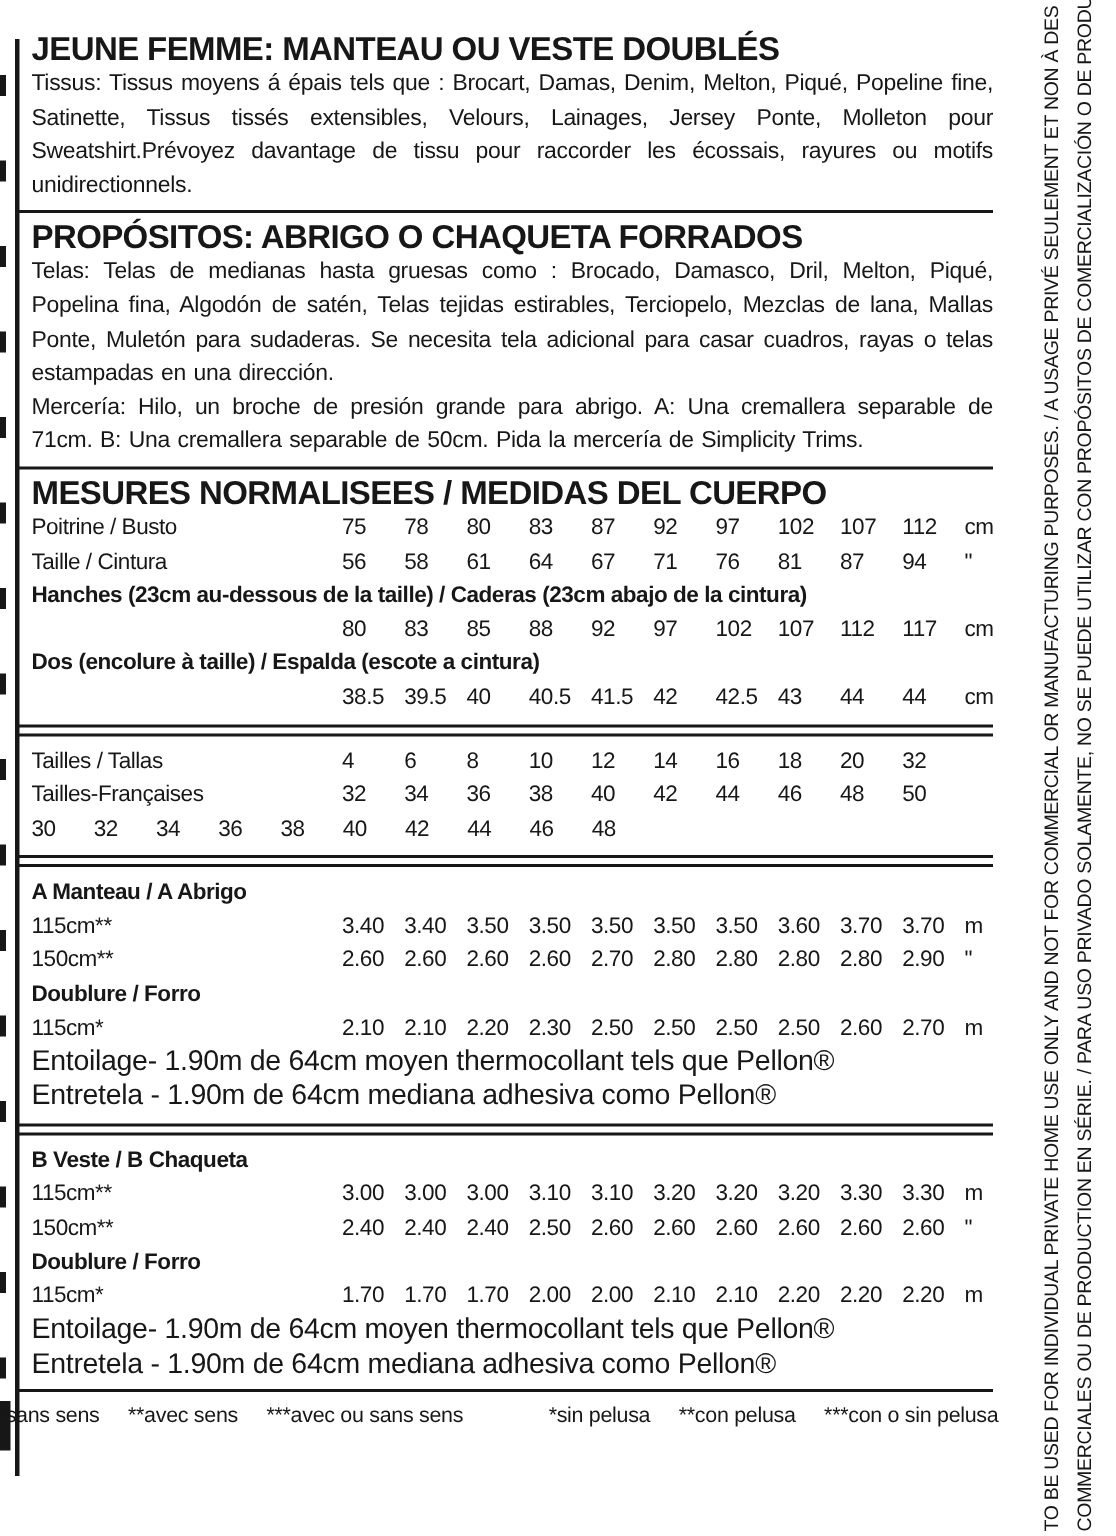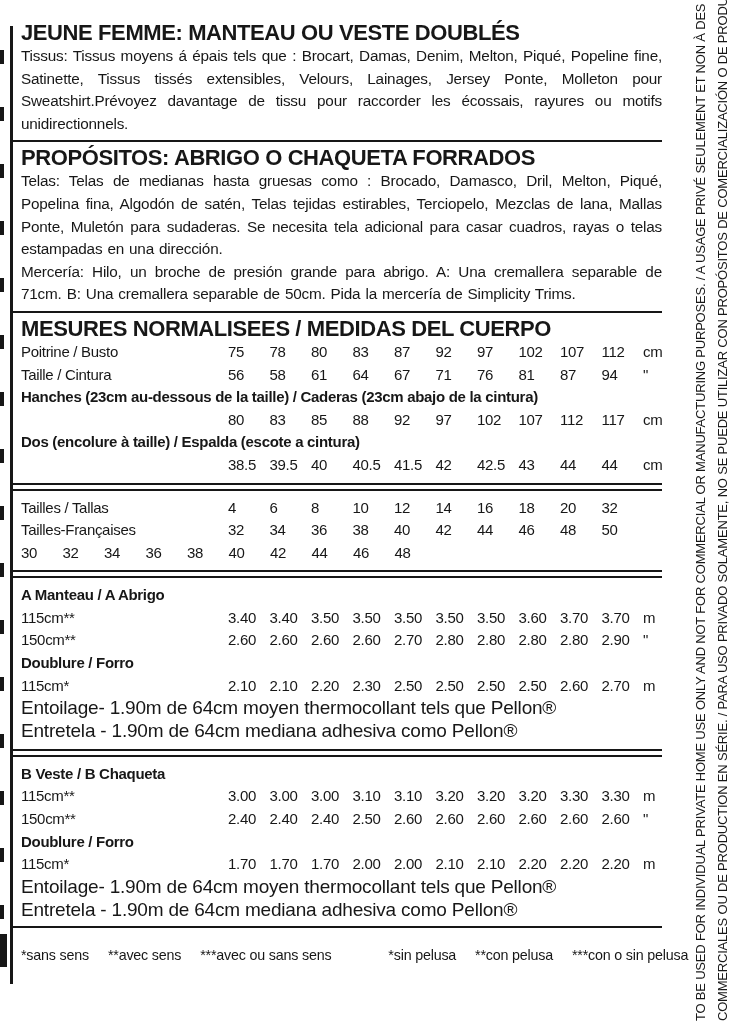--- a/index.html
+++ b/index.html
@@ -47,21 +47,22 @@
     font-size:15px; line-height:22.6px; letter-spacing:-0.3px;
   }
   .t-label { width:207px; flex:none; white-space:nowrap; }
   .t-label.span-full { width:100%; font-weight:bold; }
   .t-val { width:41.5px; flex:none; }
   .t-unit { width:26px; flex:none; }
   .note-line { font-size:19px; line-height:22.8px; letter-spacing:-0.2px; margin:0; }
   .footnotes {
     display:flex; align-items:baseline;
     font-size:14.3px; letter-spacing:-0.2px;
-    margin-top:19px;
+    margin-top:8px;
+    justify-content:center;
   }
   .fn-item { margin-right:19px; white-space:nowrap; }
   .fn-item.es-start { margin-left:38px; }
   .side-text {
     position:absolute; left:690px; top:1021px;
     width:1016px; height:46px;
     transform:rotate(-90deg); transform-origin:0 0;
     font-size:13px; line-height:22px; letter-spacing:-0.2px;
     white-space:nowrap; color:#171717;
   }

